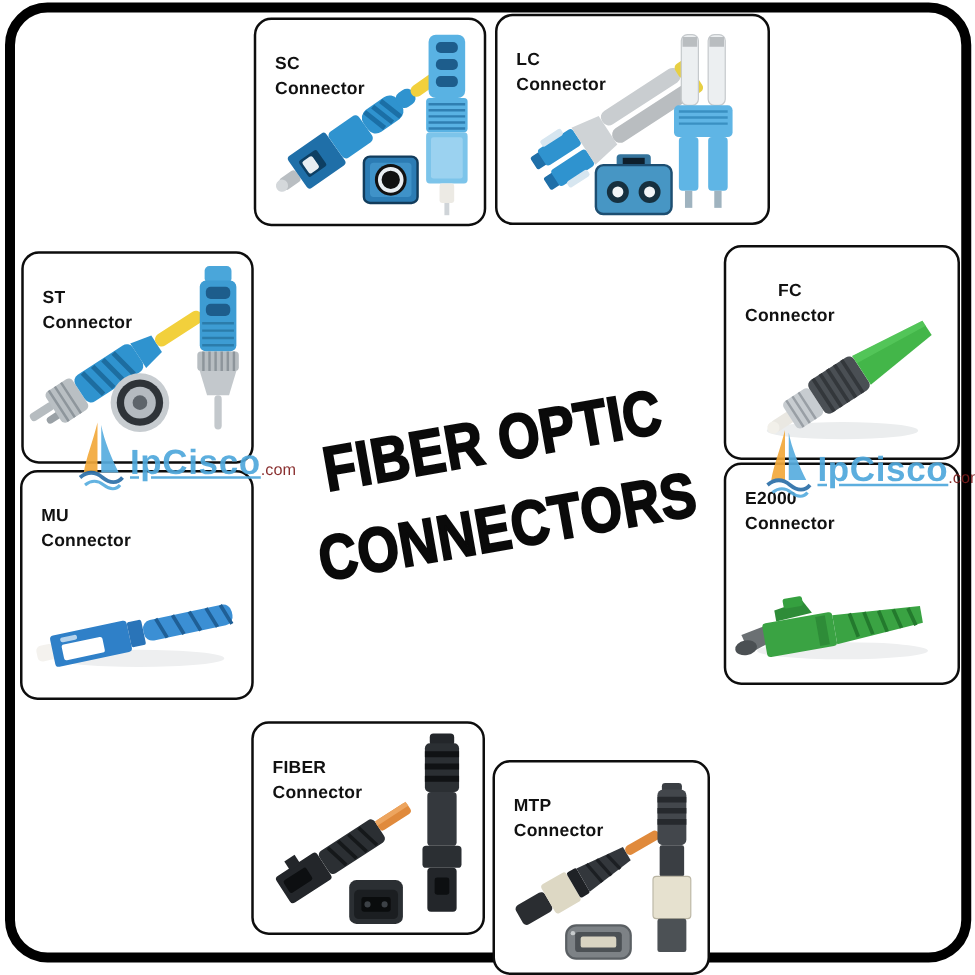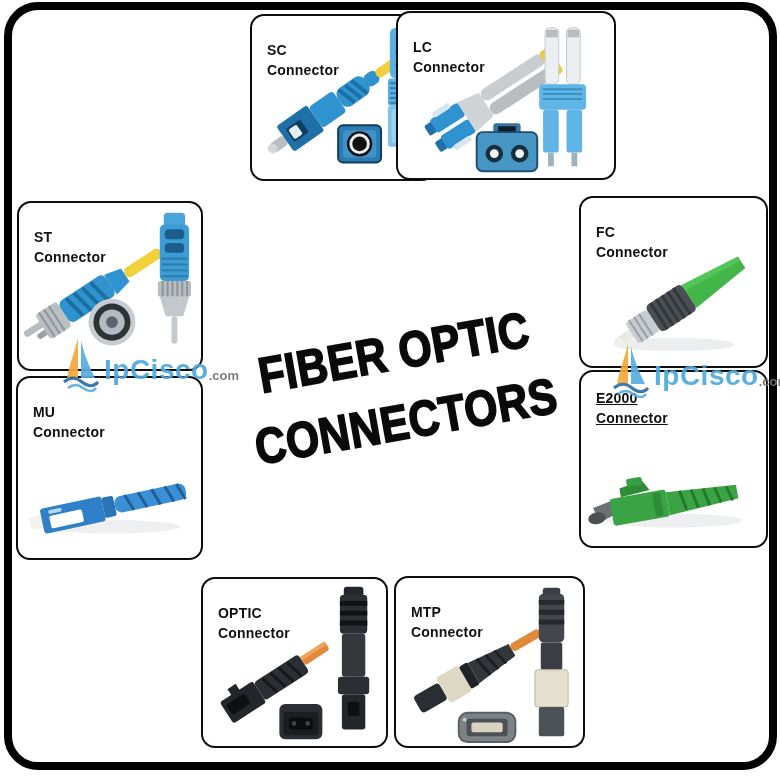--- a/index.html
+++ b/index.html
@@ -8,54 +8,54 @@
     font-family:"Liberation Sans", sans-serif;overflow:hidden;
   }
   .frame{
     position:absolute;left:4px;top:2px;width:757px;height:752px;
     border:8px solid #000;border-radius:34px;background:#fff;
   }
   .card{
     position:absolute;background:#fff;border:2.5px solid #0d0d0d;border-radius:14px;
     box-sizing:border-box;z-index:2;
   }
-  .card-sc   {left:203px;top:14px; width:186px;height:167px;margin-left:47px;}
+  .card-sc   {left:203px;top:14px; width:186px;height:167px;}
   .card-lc   {left:396px;top:11px; width:220px;height:169px;}
   .card-st   {left:17px; top:201px;width:186px;height:170px;}
-  .card-fc   {left:579px;top:196px;width:189px;height:172px;}
+  .card-fc   {left:579px;top:196px;width:189px;height:172px;text-align:center;}
   .card-mu   {left:16px; top:376px;width:187px;height:184px;}
   .card-e2000{left:579px;top:370px;width:189px;height:178px;}
   .card-mtrj {left:201px;top:577px;width:187px;height:171px;}
-  .card-mtp  {left:394px;top:576px;width:191px;height:172px;}
+  .card-mtp  {left:394px;top:608px;width:174px;height:172px;}
   .card-label{
     position:absolute;left:15px;top:24px;z-index:3;
     font-size:14px;font-weight:bold;color:#111;line-height:1.45;letter-spacing:.2px;
   }
-  .card-e2000 .card-label{top:16px;text-decoration:underline;}
+  .card-e2000 .card-label{top:16px;}
   .card-label span{display:block;}
   .art{position:absolute;left:0;top:0;width:100%;height:100%;z-index:1;}
   .title{
     position:absolute;left:400px;top:387px;z-index:4;
     transform:translate(-50%,-50%) rotate(-10deg) scaleX(0.85);
     font-weight:bold;font-size:50px;line-height:1.4;color:#0a0a0a;
     -webkit-text-stroke:1.8px #0a0a0a;
     text-align:center;white-space:nowrap;letter-spacing:.5px;
   }
   .watermark{
     position:absolute;display:flex;align-items:flex-end;z-index:6;opacity:.92;
   }
   .wm-left {left:62px; top:336px;}
   .wm-right{left:612px;top:342px;}
   .wm-icon{width:40px;height:58px;margin-right:2px;flex:0 0 auto;}
   .wm-brand{
     font-size:28px;font-weight:bold;color:#4FA8DC;letter-spacing:.5px;
-    line-height:1;margin-bottom:10px;
+    line-height:1;margin-bottom:10px;text-decoration:underline;
   }
   .wm-suffix{
-    font-size:13px;font-weight:bold;color:#737373;line-height:1;margin-bottom:12px;
+    font-size:13px;font-weight:normal;color:#7f1d1d;line-height:1;margin-bottom:12px;
   }
 </style>
 </head>
 <body>
 
 <div class="frame"></div>
 
 <div class="card card-sc">
   <div class="card-label">
     <span>SC</span>
@@ -228,21 +228,21 @@
       <rect x="0" y="-6" width="58" height="28" rx="3" fill="#3aa343"></rect>
       <rect x="44" y="-4" width="8" height="24" fill="#2e8c38"></rect>
       <polygon points="58,-3 130,2 130,16 58,21" fill="#3aa343"></polygon>
       <path d="M72,-2 l4,20 M84,-1 l4,19 M96,0 l4,18 M108,1 l4,16 M120,2 l4,15" stroke="#237a2d" stroke-width="3" fill="none"></path>
     </g>
   </svg>
 </div>
 
 <div class="card card-mtrj">
   <div class="card-label">
-    <span>OPTIC</span>
+    <span>FIBER</span>
     <span>Connector</span>
   </div>
   <svg class="art" viewBox="0 0 187 171">
     <g transform="translate(18,128) rotate(-33)">
       <rect x="0" y="-2" width="40" height="26" rx="3" fill="#23262a"></rect>
       <rect x="4" y="4" width="22" height="12" rx="2" fill="#0d0f11"></rect>
       <rect x="14" y="-9" width="10" height="9" fill="#23262a"></rect>
       <rect x="40" y="0" width="54" height="22" rx="4" fill="#2b2f33"></rect>
       <path d="M50,1 l5,20 M60,1 l5,20 M70,1 l5,20 M80,1 l5,20" stroke="#15181a" stroke-width="3" fill="none"></path>
       <rect x="94" y="4" width="30" height="10" rx="3" fill="#e08a3c"></rect>

